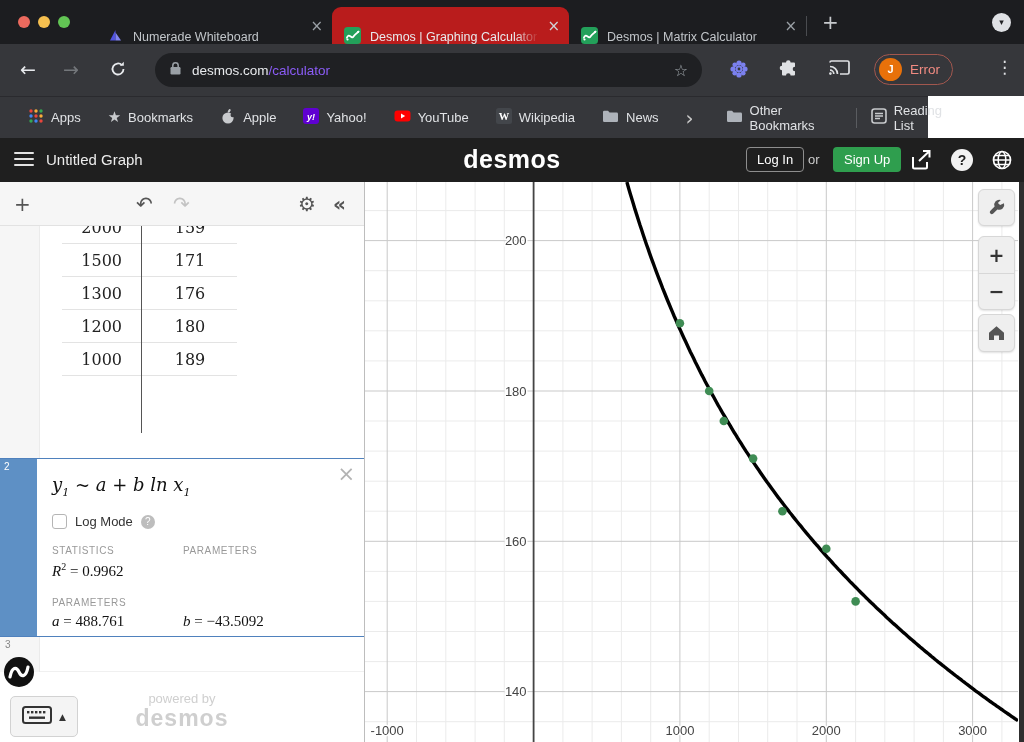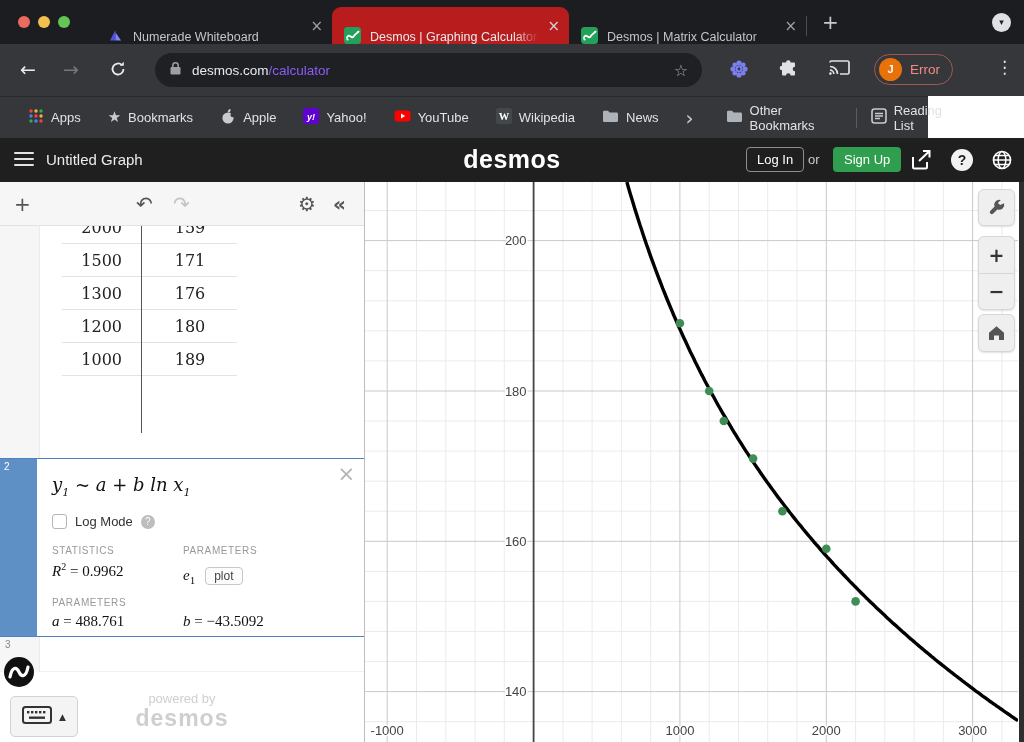--- a/index.html
+++ b/index.html
@@ -402,24 +402,20 @@
         <div class="eq"><i>y</i><sub>1</sub><span> ~ a + b ln </span><i>x</i><sub>1</sub></div>
         <div class="logmode">
           <div class="cb"></div>
           <div class="lmlabel">Log Mode</div>
           <div class="helpq">?</div>
         </div>
         <div class="statgrid">
           <div class="slabel">STATISTICS</div>
           <div class="slabel">PARAMETERS</div>
           <div class="sval mathv"><i>R</i><sup>2</sup><span> = 0.9962</span></div>
-          <div class="sval plotrow">
-            <span class="mathv"><i>e</i><sub>1</sub></span>
-            <span class="plotbtn">plot</span>
-          </div>
           <div class="slabel plabel" style="grid-column:1 / span 2">PARAMETERS</div>
           <div class="sval mathv"><i>a</i><span> = 488.761</span></div>
           <div class="sval mathv"><i>b</i><span> = −43.5092</span></div>
         </div>
       </div>
 
       <div class="row3">
         <div class="gutter3">3</div>
       </div>
 

